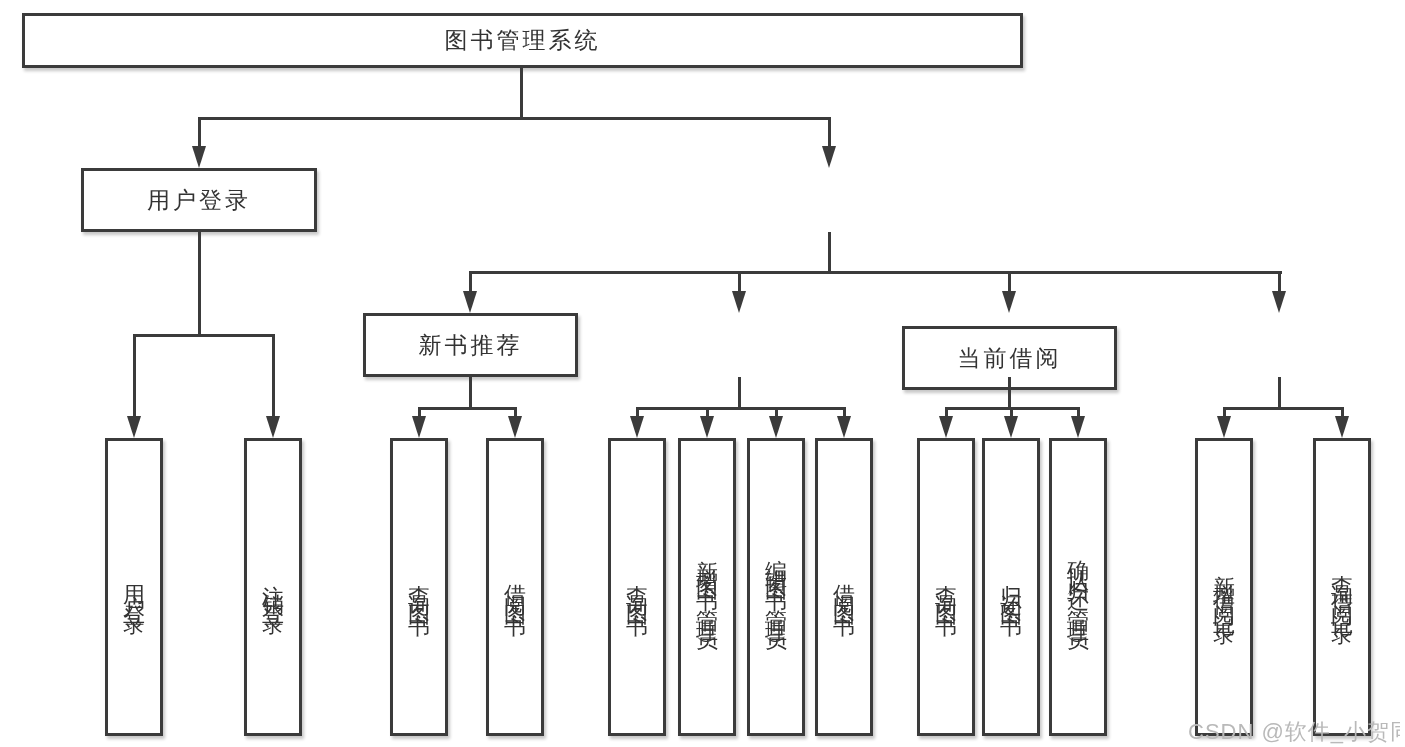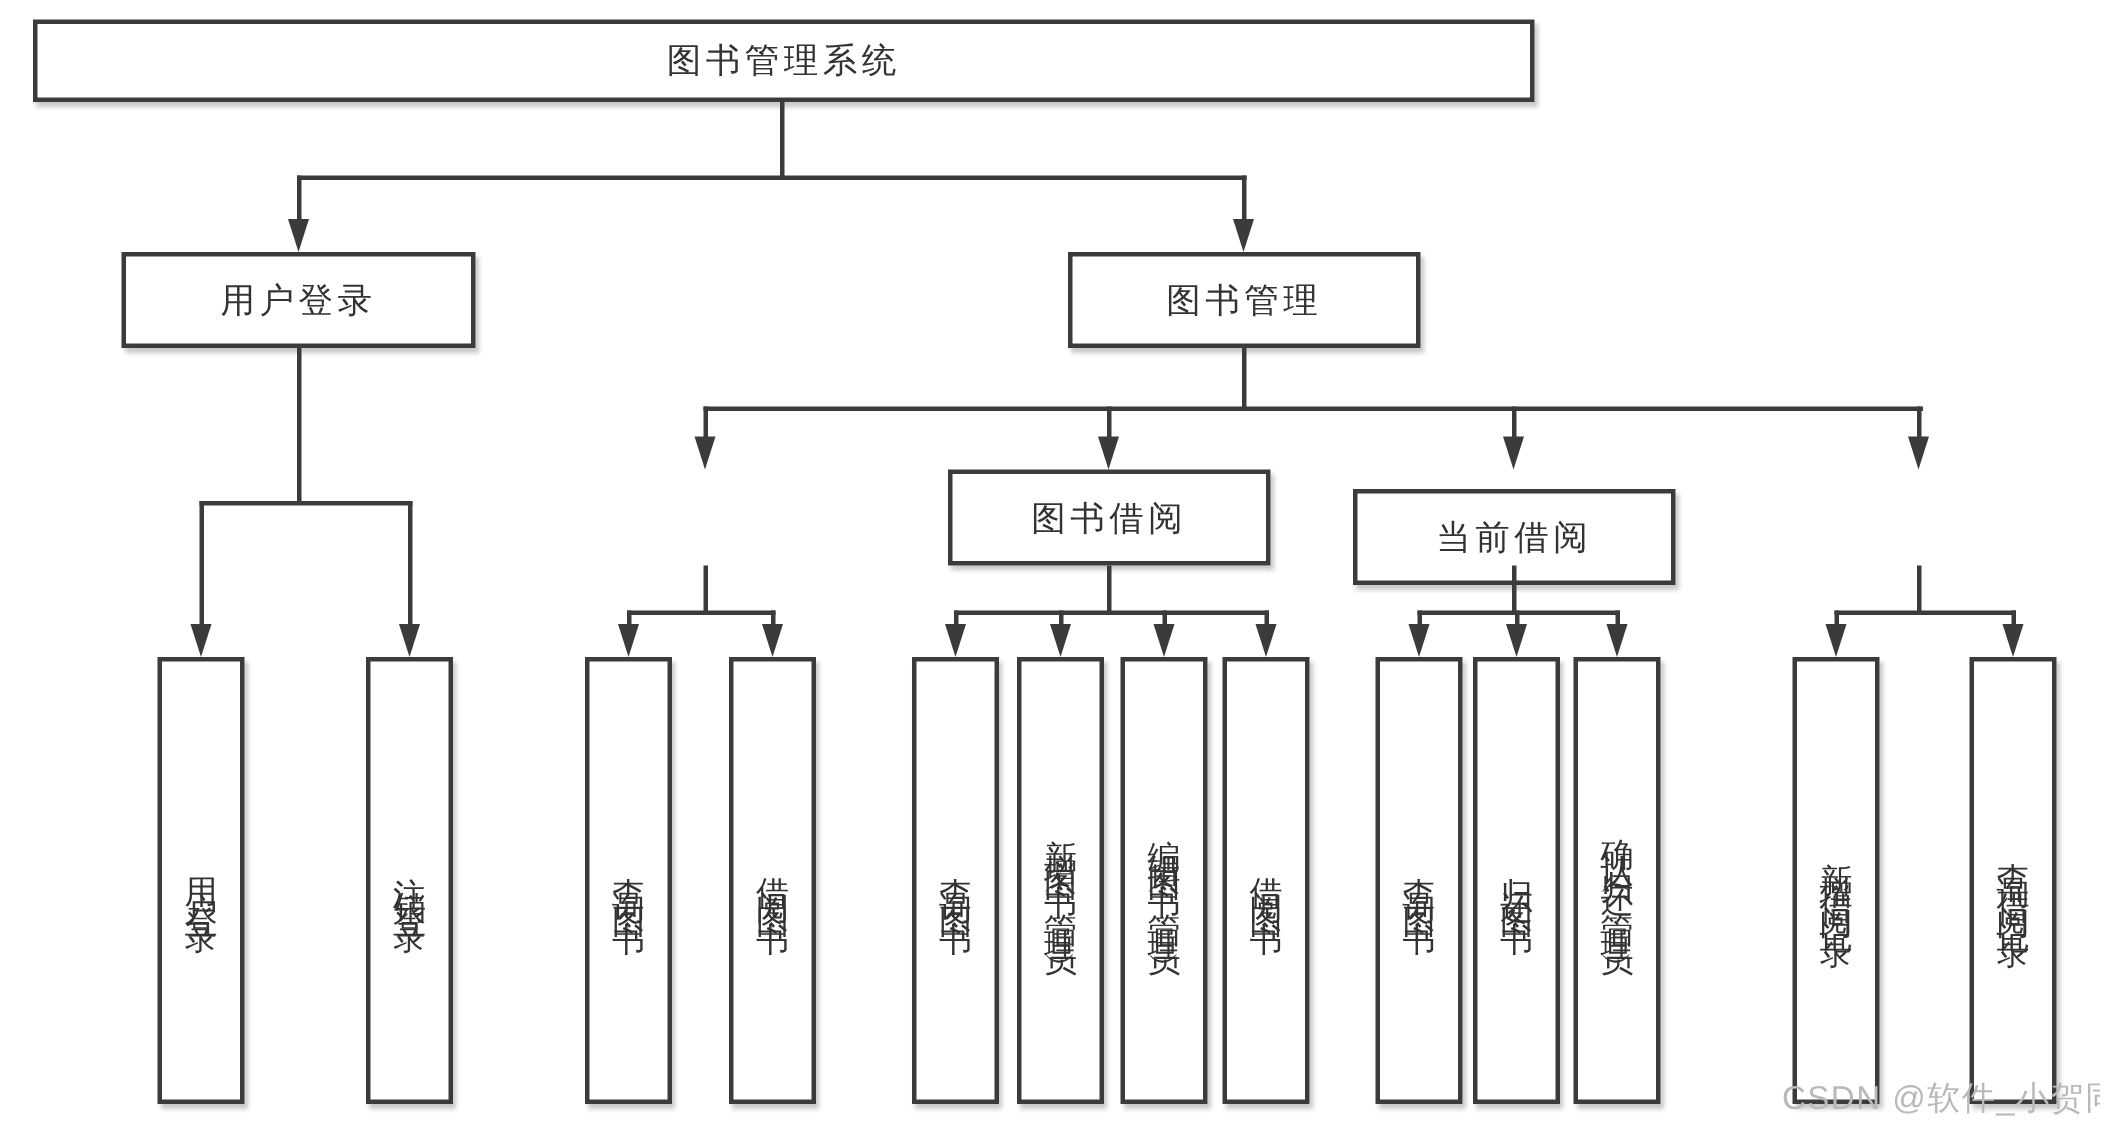--- a/index.html
+++ b/index.html
@@ -57,44 +57,41 @@
   <div class="vline" style="left:520px;top:68px;height:50px"></div>
   <div class="hline" style="left:198px;top:117px;width:633px"></div>
   <div class="vline" style="left:198px;top:117px;height:31px"></div>
   <div class="arrow" style="left:192px;top:146px"></div>
   <div class="vline" style="left:828px;top:117px;height:31px"></div>
   <div class="arrow" style="left:822px;top:146px"></div>
 
   <div class="node" style="left:81px;top:168px;width:236px;height:64px">
     <span>用户登录</span>
   </div>
-  <div class="node" style="left:712px;top:168px;width:235px;height:64px">
-    <span>图书管理</span>
-  </div>
 
   <div class="vline" style="left:198px;top:232px;height:104px"></div>
   <div class="hline" style="left:133px;top:334px;width:142px"></div>
   <div class="vline" style="left:133px;top:334px;height:84px"></div>
   <div class="arrow" style="left:127px;top:416px"></div>
   <div class="vline" style="left:272px;top:334px;height:84px"></div>
   <div class="arrow" style="left:266px;top:416px"></div>
 
   <div class="vline" style="left:828px;top:232px;height:41px"></div>
   <div class="hline" style="left:469px;top:271px;width:813px"></div>
   <div class="vline" style="left:469px;top:271px;height:22px"></div>
   <div class="arrow" style="left:463px;top:291px"></div>
   <div class="vline" style="left:738px;top:271px;height:22px"></div>
   <div class="arrow" style="left:732px;top:291px"></div>
   <div class="vline" style="left:1008px;top:271px;height:22px"></div>
   <div class="arrow" style="left:1002px;top:291px"></div>
   <div class="vline" style="left:1278px;top:271px;height:22px"></div>
   <div class="arrow" style="left:1272px;top:291px"></div>
 
-  <div class="node" style="left:632px;top:313px;width:215px;height:64px">
-    <span>图书借阅</span>
+  <div class="node" style="left:363px;top:313px;width:215px;height:64px">
+    <span>新书推荐</span>
   </div>
   <div class="node" style="left:902px;top:326px;width:215px;height:64px">
     <span>当前借阅</span>
   </div>
 
   <div class="vline" style="left:469px;top:377px;height:32px"></div>
   <div class="hline" style="left:418px;top:407px;width:99px"></div>
   <div class="vline" style="left:418px;top:407px;height:11px"></div>
   <div class="arrow" style="left:412px;top:416px"></div>
   <div class="vline" style="left:514px;top:407px;height:11px"></div>

